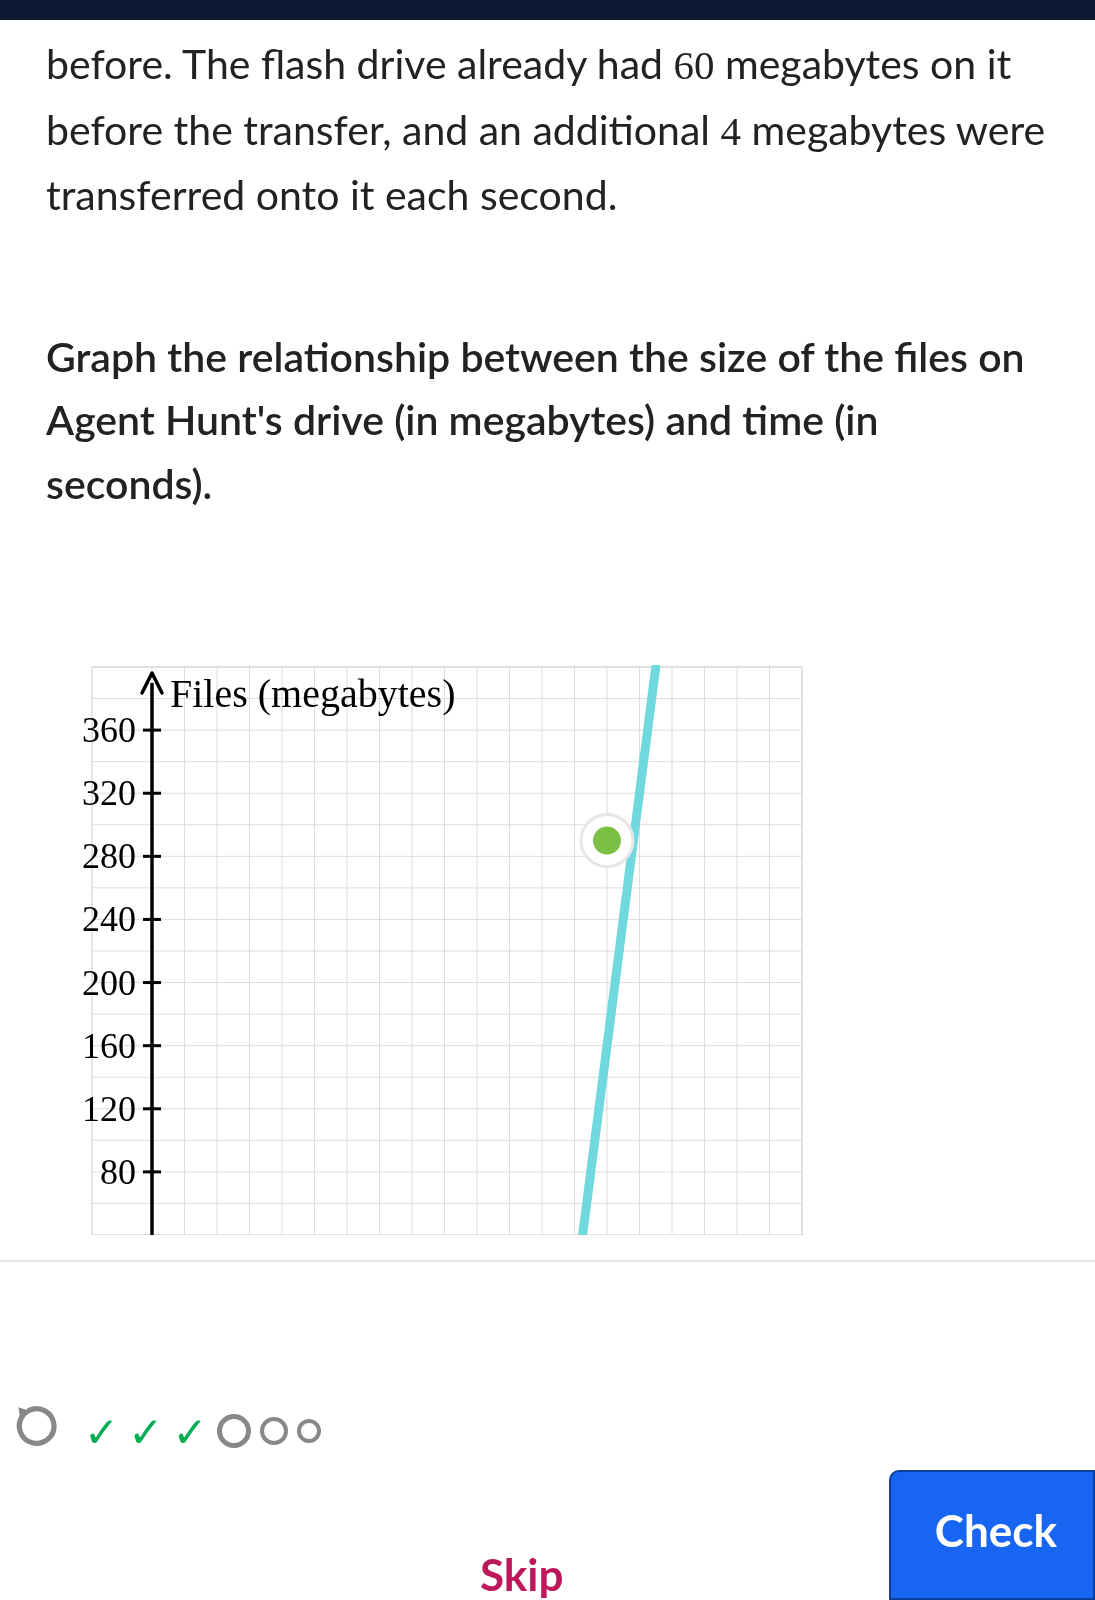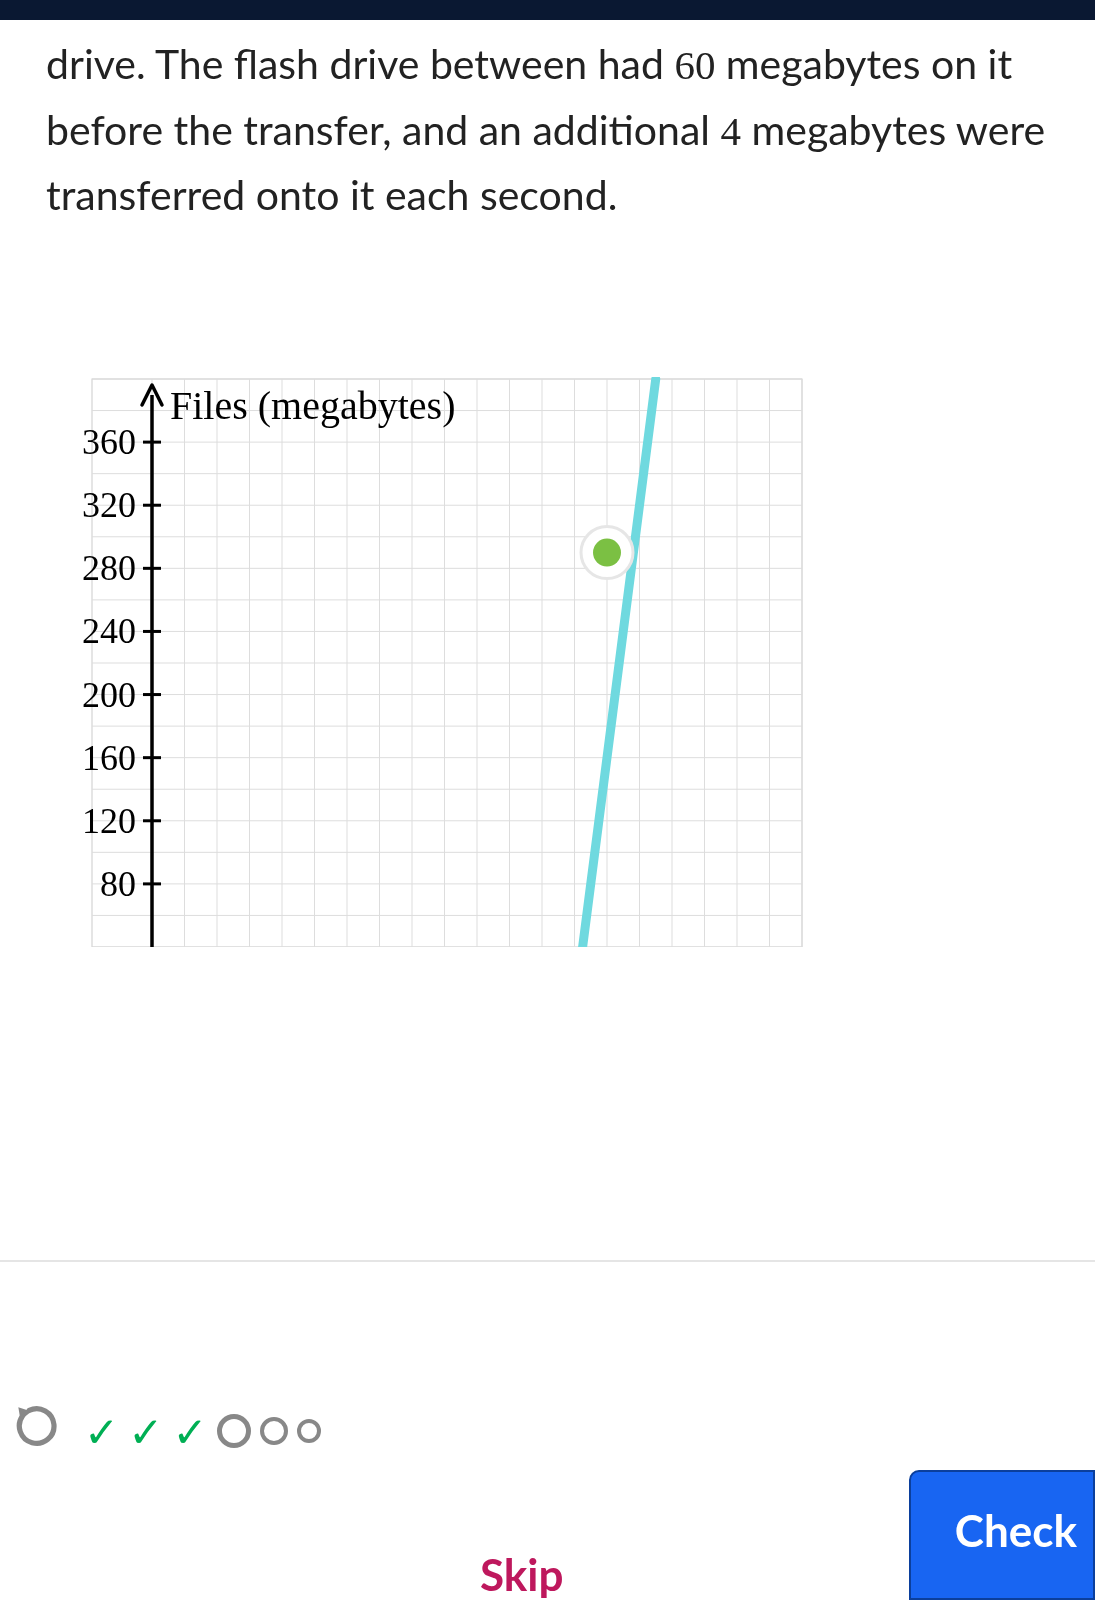--- a/index.html
+++ b/index.html
@@ -12,31 +12,32 @@
   .chartwrap { margin-top: 150px; margin-left: 0; }
   .bottombar { position: absolute; left: 0; right: 0; bottom: 0; height: 340px; border-top: 2px solid #e5e5e5; background: #fff; }
   .bbinner { display: flex; align-items: center; height: 100%; padding: 0 14px; gap: 18px; position: relative; }
   .redo { width: 52px; height: 52px; color: #888; }
   .progress { display: flex; align-items: center; gap: 9px; }
   .check { color: #00af54; font-size: 42px; line-height: 1; }
   .dot-open { width: 28px; height: 28px; border: 4px solid #888; border-radius: 50%; }
   .dot-open.big { width: 34px; height: 34px; border-width: 5px; }
   .dot-open.small { width: 24px; height: 24px; }
   .skip { position: absolute; left: 480px; bottom: 0; font-size: 44px; font-weight: 700; color: #be185d; }
-  .checkbtn { position: absolute; right: 0; bottom: 0; background: #1865f2; color: #fff; font-size: 44px; font-weight: 700; padding: 32px 16px 0 44px; border-top-left-radius: 10px; border: 2px solid #0b3f9c; height: 130px; }
+  .checkbtn { position: absolute; right: 0; bottom: 0; background: #1865f2; color: #fff; font-size: 44px; font-weight: 700; padding: 32px 36px 0 44px; border-top-left-radius: 10px; border: 2px solid #0b3f9c; height: 130px; }
 </style>
 </head>
 <body>
 
 <div class="topbar"></div>
 
 <div class="content">
   <p class="p1">
-    <span>drive. The flash drive between had </span><span class="num">60</span><span> megabytes on it before the transfer, and an additional </span><span class="num">4</span><span> megabytes were transferred onto it each second.</span>
+    <span>before. The flash drive already had </span><span class="num">60</span><span> megabytes on it before the transfer, and an additional </span><span class="num">4</span><span> megabytes were transferred onto it each second.</span>
   </p>
+  <p class="p2">Graph the relationship between the size of the files on Agent Hunt's drive (in megabytes) and time (in seconds).</p>
 
   <div class="chartwrap">
     <svg id="chart-svg" width="760" height="570">
         <rect x="46" y="2" width="710" height="568" fill="#fff" stroke="#ccc" stroke-width="1"></rect>
         <line x1="106" y1="2" x2="106" y2="570" stroke="#ddd" stroke-width="1"></line>
         <line x1="138.5" y1="2" x2="138.5" y2="570" stroke="#ddd" stroke-width="1"></line>
         <line x1="171" y1="2" x2="171" y2="570" stroke="#ddd" stroke-width="1"></line>
         <line x1="203.5" y1="2" x2="203.5" y2="570" stroke="#ddd" stroke-width="1"></line>
         <line x1="236" y1="2" x2="236" y2="570" stroke="#ddd" stroke-width="1"></line>
         <line x1="268.5" y1="2" x2="268.5" y2="570" stroke="#ddd" stroke-width="1"></line>

